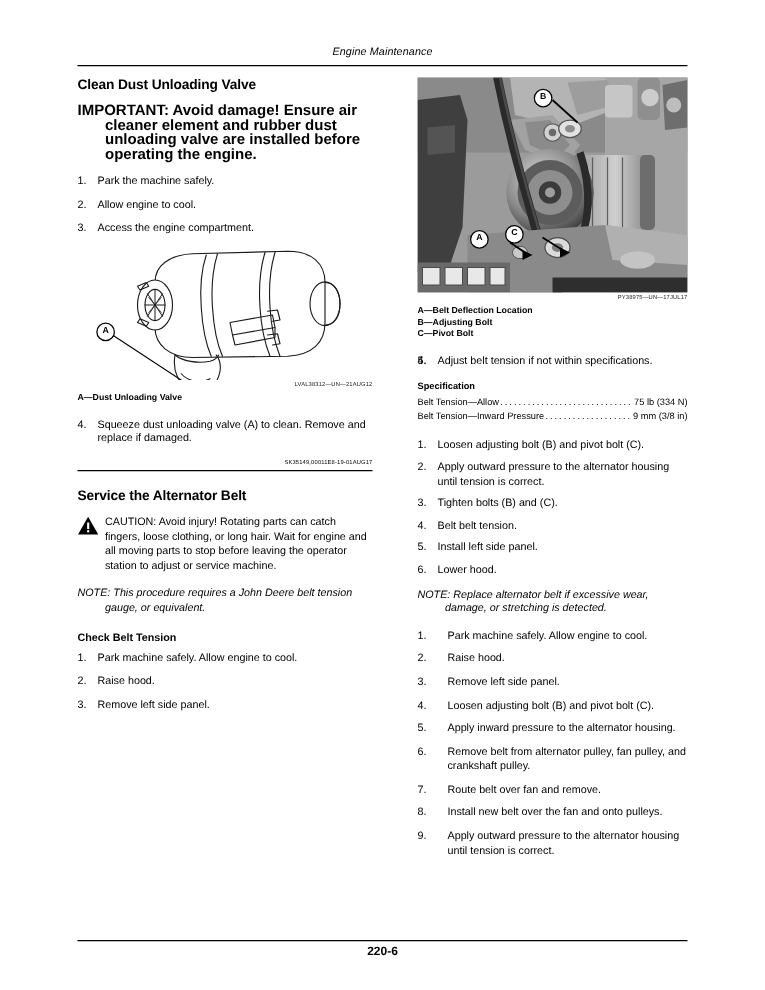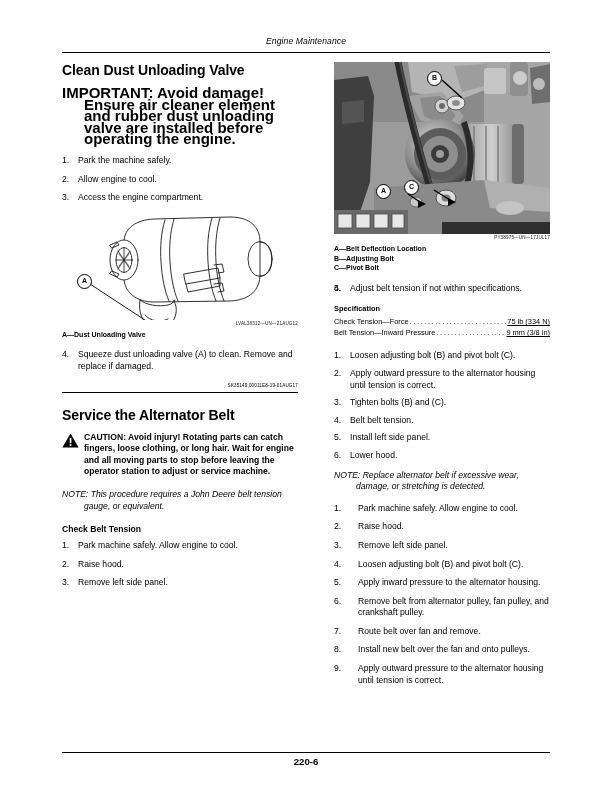--- a/index.html
+++ b/index.html
@@ -51,21 +51,21 @@
     width: 236px;
   }
   .col-right {
     position: absolute;
     left: 334px;
     top: 62px;
     width: 216px;
   }
 
   h2.sect {
-    font-size: 14px;
+    font-size: 11px;
     font-weight: bold;
     margin: 0 0 9px 0;
     letter-spacing: -0.1px;
   }
   h3.sub {
     font-size: 8.6px;
     font-weight: bold;
     margin: 0 0 6px 0;
   }
   h3.sub.indent {
@@ -76,21 +76,21 @@
     line-height: 11.6px;
     font-style: italic;
     margin: 0 0 8px 0;
     text-indent: 0;
     padding-left: 22px;
   }
   p.note .lead {
     margin-left: -22px;
   }
   p.important {
-    font-size: 15px;
+    font-size: 12px;
     line-height: 11.6px;
     font-weight: bold;
     margin: 0 0 10px 0;
     padding-left: 22px;
   }
   p.important .lead {
     margin-left: -22px;
   }
 
   
@@ -130,21 +130,21 @@
   .caution .tri {
     position: absolute;
     left: 0;
     top: 1px;
     width: 17px;
     height: 15px;
   }
   .caution p {
     font-size: 8.6px;
     line-height: 11.6px;
-    font-weight: bold;
+    font-weight: normal;
     margin: 0;
   }
 
   
   .fig {
     margin: 6px 0 0 0;
     position: relative;
   }
   .fig-partno {
     font-size: 4.6px;
@@ -192,21 +192,21 @@
     white-space: nowrap;
   }
   .spec-row .label { flex: 0 0 auto; }
   .spec-row .leader {
     flex: 1 1 auto;
     overflow: hidden;
     white-space: nowrap;
     letter-spacing: 1.6px;
     margin: 0 1px 0 1px;
   }
-  .spec-row .value { flex: 0 0 auto; text-decoration: underline; }
+  .spec-row .value { flex: 0 0 auto; }
 
   
   .hr-thin {
     width: 100%;
     height: 1px;
     background: #000;
     margin: 4px 0 14px 0;
   }
   .endnote {
     font-size: 4.6px;
@@ -460,21 +460,21 @@
     </div>
 
     <ol class="steps justify" style="margin-top:10px;">
       <li><span class="num">4.</span></li>
       <li><span class="num">5.</span><span>Adjust belt tension if not within specifications.</span></li>
     </ol>
 
     <div class="spec">
       <div class="spec-title">Specification</div>
       <div class="spec-row">
-        <span class="label">Check Tension—Force</span>
+        <span class="label">Belt Tension—Allow</span>
         <span class="leader">......................................</span>
         <span class="value">75 lb (334 N)</span>
       </div>
       <div class="spec-row">
         <span class="label">Belt Tension—Inward Pressure</span>
         <span class="leader">......................................</span>
         <span class="value">9 mm (3/8 in)</span>
       </div>
     </div>
 

